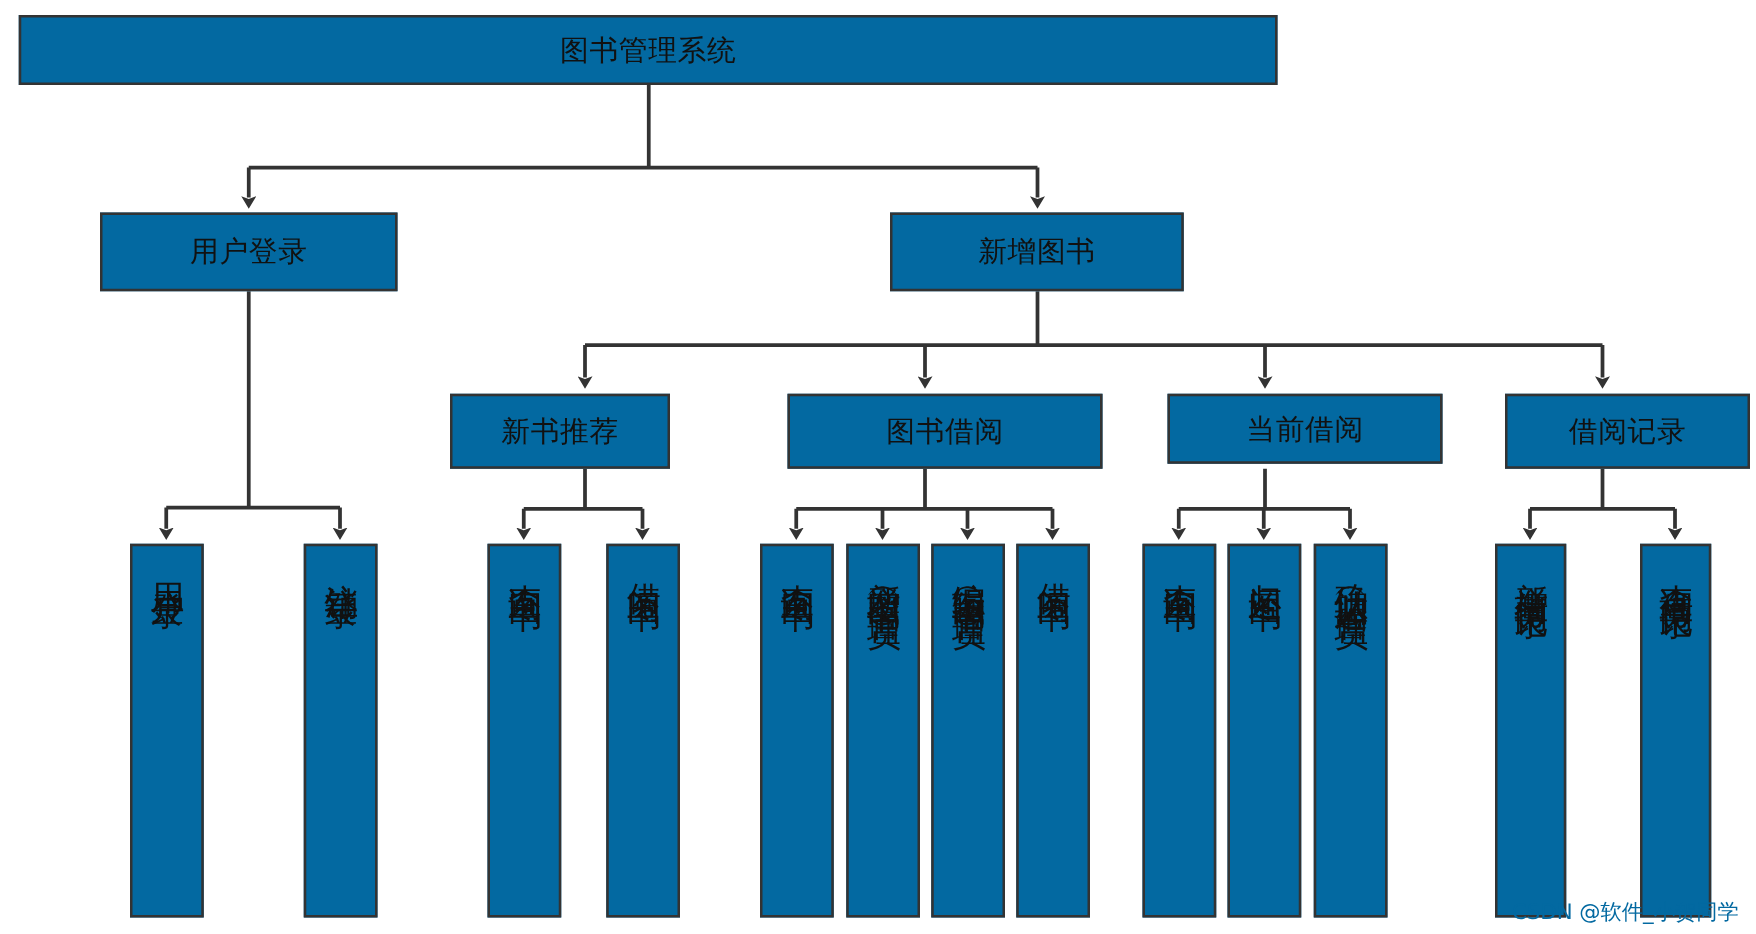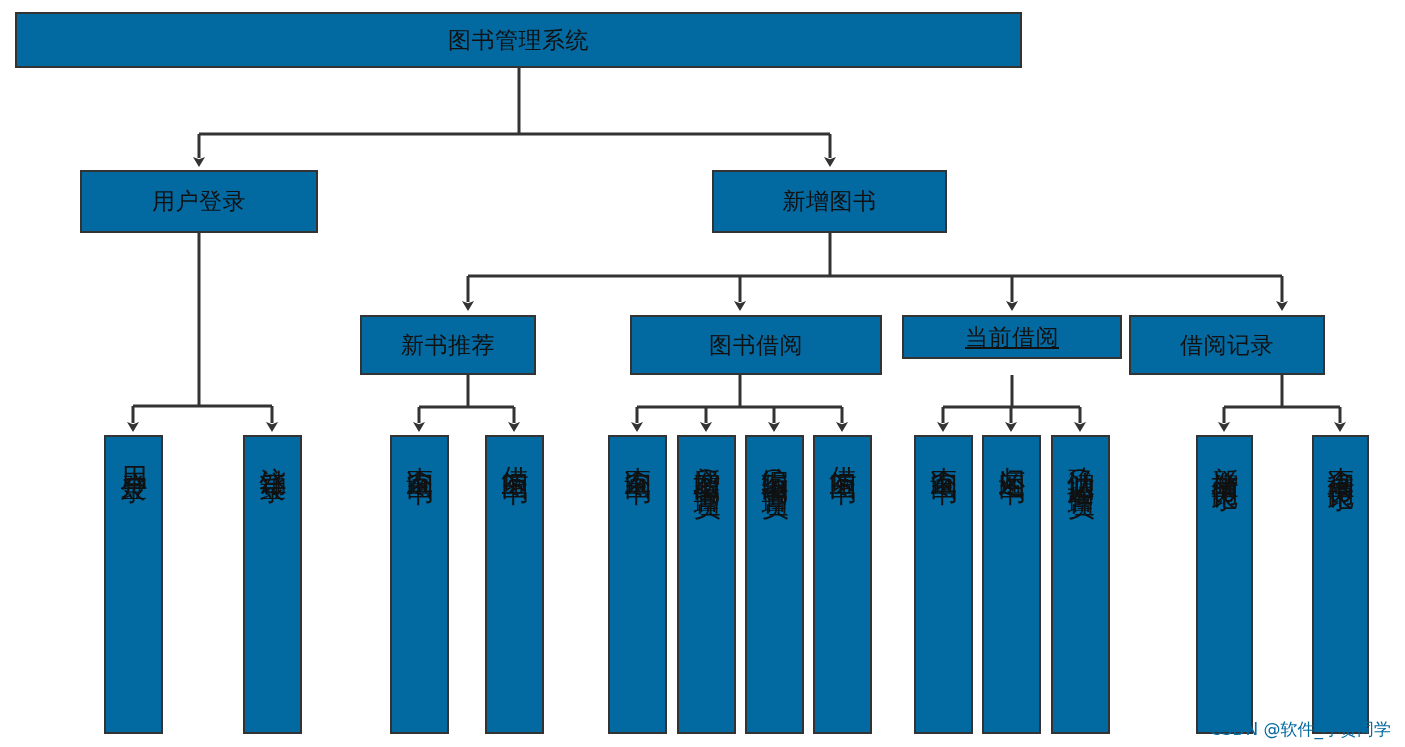--- a/index.html
+++ b/index.html
@@ -125,24 +125,24 @@
   <div class="node h-node" style="left:712px;top:170px;width:235px;height:63px;">
     <span class="lbl">新增图书</span>
   </div>
 
   <div class="node h-node" style="left:360px;top:315px;width:176px;height:60px;">
     <span class="lbl">新书推荐</span>
   </div>
   <div class="node h-node" style="left:630px;top:315px;width:252px;height:60px;">
     <span class="lbl">图书借阅</span>
   </div>
-  <div class="node h-node" style="left:902px;top:315px;width:220px;height:44px;text-decoration:underline;">
+  <div class="node h-node" style="left:934px;top:315px;width:220px;height:56px;">
     <span class="lbl">当前借阅</span>
   </div>
-  <div class="node h-node" style="left:1129px;top:315px;width:196px;height:60px;">
+  <div class="node h-node" style="left:1204px;top:315px;width:196px;height:60px;">
     <span class="lbl">借阅记录</span>
   </div>
 
   <div class="node v-node" style="left:104px;top:435px;width:59px;height:299px;">
     <span class="lbl">用户登录</span>
   </div>
   <div class="node v-node" style="left:243px;top:435px;width:59px;height:299px;">
     <span class="lbl">注销登录</span>
   </div>
 

